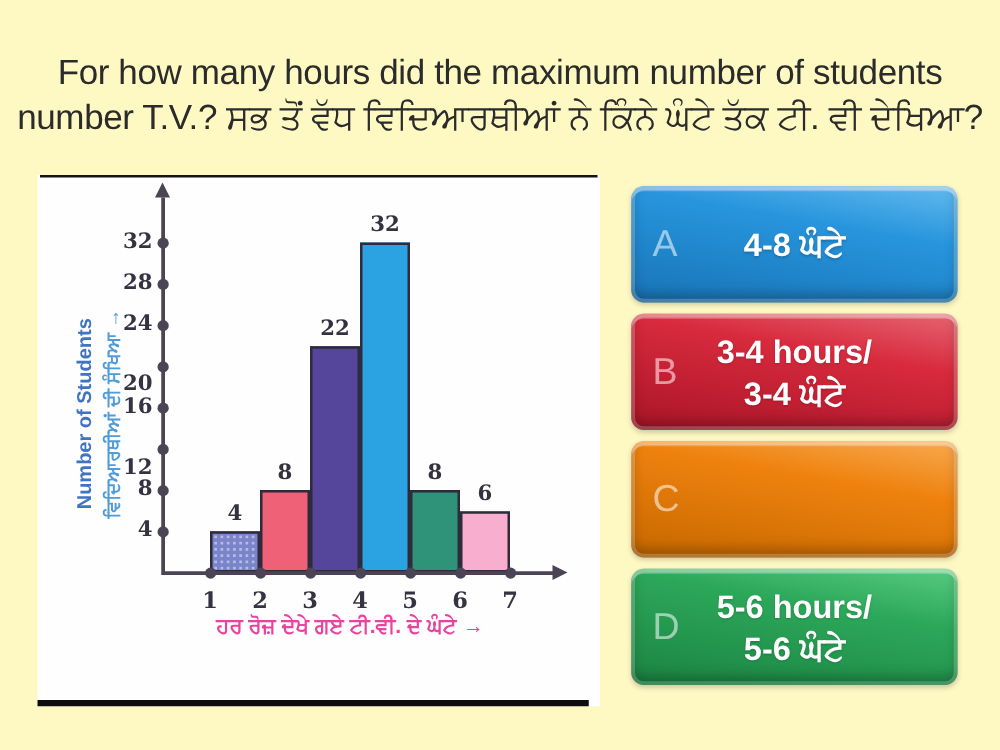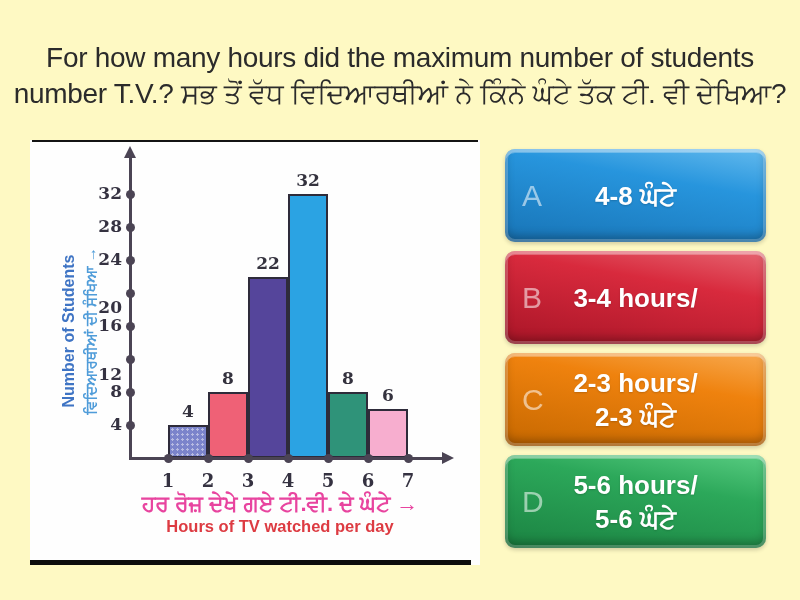--- a/index.html
+++ b/index.html
@@ -33,21 +33,21 @@
 
   .ytick{position:absolute;width:38px;text-align:right;font-family:"DejaVu Serif",serif;
          font-weight:bold;font-size:17px;color:#353241;z-index:3;}
   .xtick{position:absolute;width:28px;text-align:center;font-family:"DejaVu Serif",serif;
          font-weight:bold;font-size:18px;color:#353241;z-index:3;}
   .bar{position:absolute;box-sizing:border-box;border:2px solid #2e2b3a;z-index:2;}
   .barval{position:absolute;width:44px;text-align:center;font-family:"DejaVu Serif",serif;
           font-weight:bold;font-size:17px;color:#34323e;z-index:3;}
 
   .xlab-pa{position:absolute;left:100px;top:351px;width:300px;text-align:center;
-           font-size:22px;font-weight:bold;color:#e8449f;}
+           font-size:17px;font-weight:bold;color:#e8449f;}
   .xlab-en{position:absolute;left:100px;top:377px;width:300px;text-align:center;
            font-size:16.5px;font-weight:bold;color:#dd3b42;}
 
   
   #options{position:absolute;left:0;top:0;width:800px;height:600px;pointer-events:none;}
   .opt{position:absolute;left:505px;width:261px;height:93px;border-radius:10px;
        display:flex;align-items:center;justify-content:center;cursor:pointer;
        pointer-events:auto;
        box-shadow:inset 0 0 0 3px rgba(255,255,255,0.22),
                   inset 0 4px 0 rgba(255,255,255,0.28),
@@ -120,42 +120,38 @@
         <div class="xtick" style="left: 244px; top: 330px;">4</div>
         <div class="dot" style="left: 293.5px; top: 313.5px;"></div>
         <div class="xtick" style="left: 284px; top: 330px;">5</div>
         <div class="dot" style="left: 333.5px; top: 313.5px;"></div>
         <div class="xtick" style="left: 324px; top: 330px;">6</div>
         <div class="dot" style="left: 373.5px; top: 313.5px;"></div>
         <div class="xtick" style="left: 364px; top: 330px;">7</div>
       </div>
 
     <div class="xlab-pa">ਹਰ ਰੋਜ਼ ਦੇਖੇ ਗਏ ਟੀ.ਵੀ. ਦੇ ਘੰਟੇ →</div>
-    <div class="xlab-en">Hours of TV watched per day</div>
   </div>
 
   <div id="options">
       <div class="opt" style="top: 149px; background: linear-gradient(190deg, rgb(99, 186, 238) 0%, rgb(39, 149, 221) 35%, rgb(24, 116, 182) 100%);">
         <span class="opt-letter">A</span>
         <div class="opt-text">
           <div>4-8 ਘੰਟੇ</div>
         </div>
       </div>
       <div class="opt" style="top: 251px; background: linear-gradient(190deg, rgb(230, 101, 113) 0%, rgb(216, 42, 61) 35%, rgb(169, 21, 39) 100%);">
         <span class="opt-letter">B</span>
         <div class="opt-text">
           <div>3-4 hours/</div>
+          <div>3-4 ਘੰਟੇ</div>
         </div>
       </div>
       <div class="opt" style="top: 353px; background: linear-gradient(190deg, rgb(248, 170, 80) 0%, rgb(239, 130, 14) 35%, rgb(198, 104, 0) 100%);">
         <span class="opt-letter">C</span>
-        <div class="opt-text">
-          <div>2-3 hours/</div>
-          <div>2-3 ਘੰਟੇ</div>
-        </div>
       </div>
       <div class="opt" style="top: 455px; background: linear-gradient(190deg, rgb(88, 204, 129) 0%, rgb(44, 168, 90) 35%, rgb(27, 131, 66) 100%);">
         <span class="opt-letter">D</span>
         <div class="opt-text">
           <div>5-6 hours/</div>
           <div>5-6 ਘੰਟੇ</div>
         </div>
       </div>
     </div>
 

